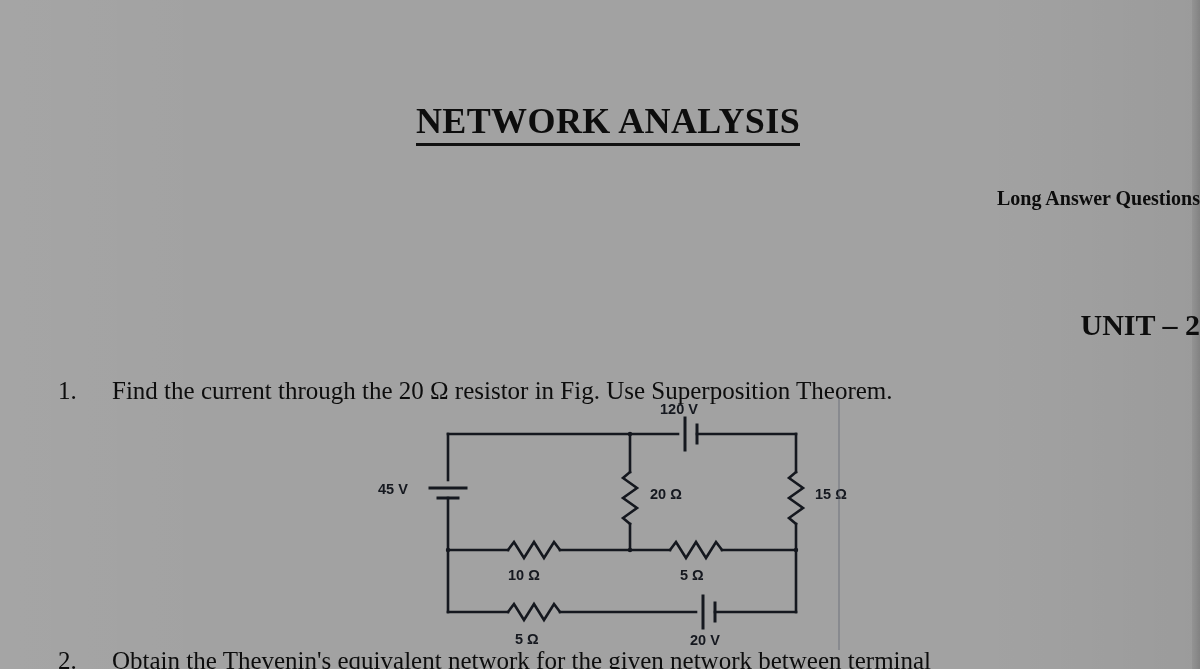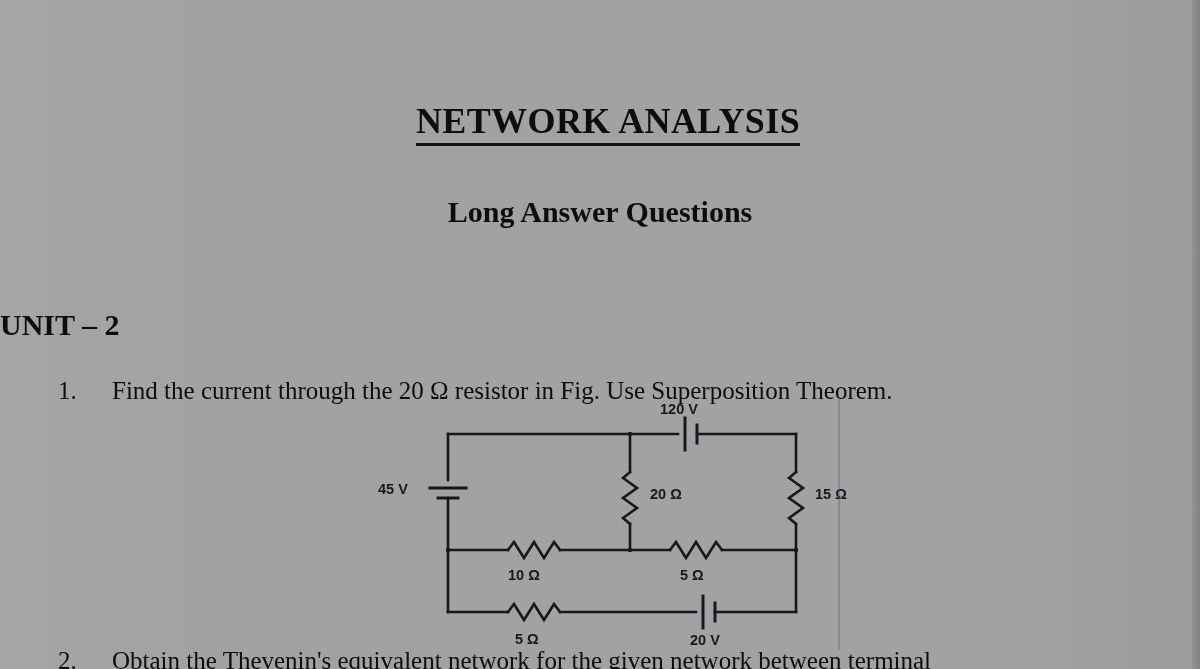--- a/index.html
+++ b/index.html
@@ -52,30 +52,30 @@
   }
   .doc-title .ul {
     border-bottom: 3px solid #111;
     padding-bottom: 2px;
   }
   .subtitle {
     position: absolute;
     top: 170px;
     left: 0;
     width: 1200px;
-    text-align: center;
-    font-size: 30px;
+    text-align: right;
+    font-size: 20px;
     font-weight: bold;
   }
   .unit-heading {
     position: absolute;
     top: 288px;
     left: 0;
     width: 1200px;
-    text-align: left;
+    text-align: right;
     font-size: 30px;
     font-weight: bold;
     margin-top: 20px;
   }
 
   
   .question {
     position: absolute;
     left: 58px;
     width: 1130px;

